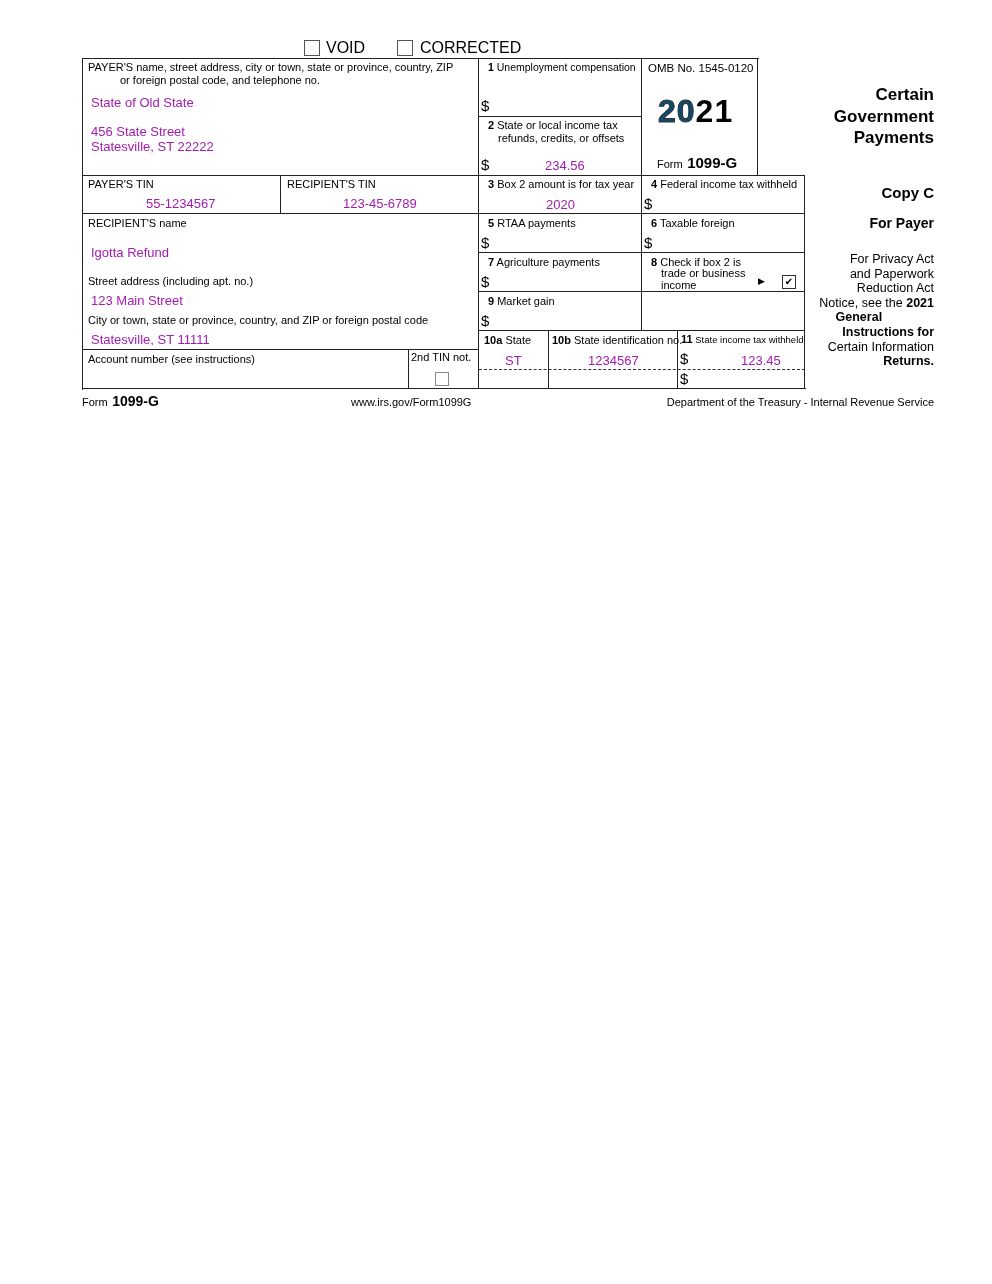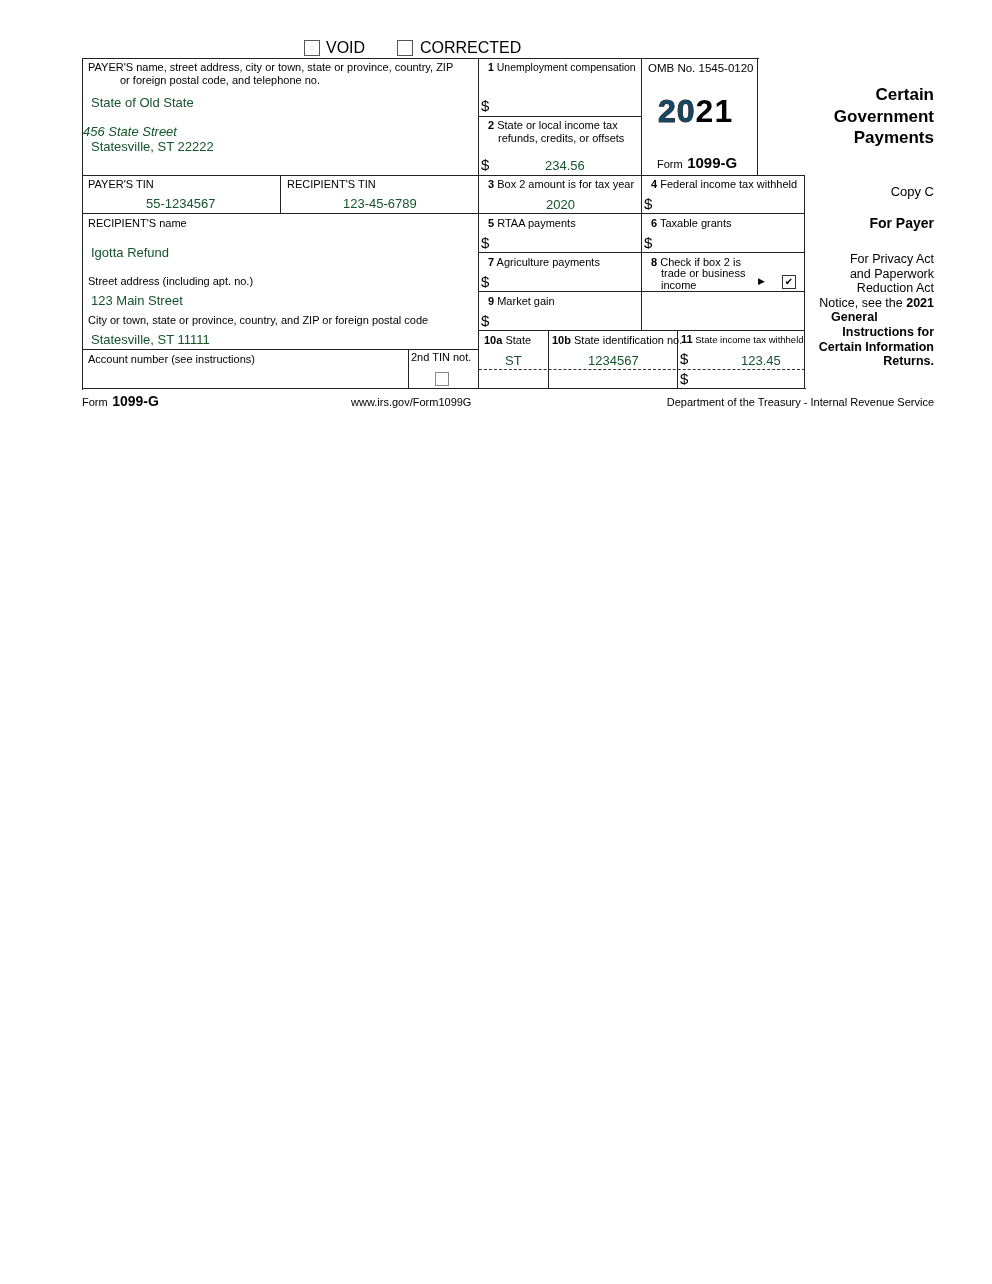--- a/index.html
+++ b/index.html
@@ -1,20 +1,20 @@
 <!DOCTYPE html>
 <html><head>
 <meta charset="utf-8">
 <style>
   html, body { margin:0; padding:0; background:#fff; }
   body { width:992px; height:1284px; position:relative; font-family:"Liberation Sans", sans-serif; color:#000; overflow:hidden; }
   .abs { position:absolute; }
   .lbl { position:absolute; font-size:11px; line-height:13px; white-space:nowrap; }
   .lbl b { font-weight:bold; }
-  .val { position:absolute; font-size:13px; color:#14532d; white-space:nowrap; }
+  .val { position:absolute; font-size:13px; color:#a21caf; white-space:nowrap; }
   .dollar { position:absolute; font-size:15px; }
   .cb { position:absolute; width:15px; height:15px; border:1px solid #555; box-sizing:border-box; background:#fff; }
   .hline { position:absolute; border-top:1.5px solid #222; }
   .vline { position:absolute; border-left:1.5px solid #222; }
   .dash { position:absolute; border-top:1px dashed #333; }
   .rt { position:absolute; text-align:right; white-space:nowrap; }
 </style>
 </head>
 <body>
 
@@ -41,21 +41,21 @@
 <div class="vline" style="left:641px;top:58px;height:273px;"></div>
 <div class="vline" style="left:280px;top:175px;height:39px;"></div>
 <div class="vline" style="left:408px;top:349px;height:40px;"></div>
 <div class="vline" style="left:548px;top:331px;height:58px;"></div>
 <div class="vline" style="left:677px;top:331px;height:58px;"></div>
 <div class="dash" style="left:479px;top:369px;width:326px;"></div>
 
 <div class="lbl" style="left:88px;top:61px;">PAYER'S name, street address, city or town, state or province, country, ZIP</div>
 <div class="lbl" style="left:88px;top:74px;margin-left:32px;">or foreign postal code, and telephone no.</div>
 <div class="val" style="left:91px;top:95px;">State of Old State</div>
-<div class="val" style="left:83px;top:124px;font-style:italic;">456 State Street</div>
+<div class="val" style="left:91px;top:124px;">456 State Street</div>
 <div class="val" style="left:91px;top:139px;">Statesville, ST 22222</div>
 
 <div class="lbl" style="left:488px;top:61px;font-size:10.5px;"><b>1</b> <span>Unemployment compensation</span></div>
 <div class="dollar" style="left:481px;top:97px;">$</div>
 <div class="val" style="left:540px;top:100px;"></div>
 
 <div class="lbl" style="left:488px;top:119px;"><b>2</b> <span>State or local income tax</span></div>
 <div class="lbl" style="left:498px;top:132px;">refunds, credits, or offsets</div>
 <div class="dollar" style="left:481px;top:156px;">$</div>
 <div class="val" style="left:545px;top:158px;">234.56</div>
@@ -79,50 +79,50 @@
 <div class="lbl" style="left:287px;top:178px;">RECIPIENT'S TIN</div>
 <div class="val" style="left:343px;top:196px;">123-45-6789</div>
 
 <div class="lbl" style="left:488px;top:178px;"><b>3</b> <span>Box 2 amount is for tax year</span></div>
 <div class="val" style="left:546px;top:197px;">2020</div>
 
 <div class="lbl" style="left:651px;top:178px;"><b>4</b> <span>Federal income tax withheld</span></div>
 <div class="dollar" style="left:644px;top:195px;">$</div>
 <div class="val" style="left:700px;top:197px;"></div>
 
-<div class="rt" style="right:58px;top:184px;font-size:13px;font-weight:normal;">Copy C</div>
+<div class="rt" style="right:58px;top:184px;font-size:15px;font-weight:bold;">Copy C</div>
 <div class="rt" style="right:58px;top:215px;font-size:14px;font-weight:bold;">For Payer</div>
 <div class="rt" style="right:58px;top:252px;font-size:12.5px;line-height:14.6px;">
   <div>For Privacy Act</div>
   <div>and Paperwork</div>
   <div>Reduction Act</div>
   <div><span>Notice, see the</span> <b>2021</b></div>
   <div style="font-weight:bold;text-align:center;">General</div>
   <div style="font-weight:bold;">Instructions for</div>
-  <div style="font-weight:bold;margin-left:44px;">Certain Information</div>
+  <div style="font-weight:normal;margin-left:44px;">Certain Information</div>
   <div style="font-weight:bold;">Returns.</div>
 </div>
 
 <div class="lbl" style="left:88px;top:217px;">RECIPIENT'S name</div>
 <div class="val" style="left:91px;top:245px;">Igotta Refund</div>
 <div class="lbl" style="left:88px;top:275px;">Street address (including apt. no.)</div>
 <div class="val" style="left:91px;top:293px;">123 Main Street</div>
 <div class="lbl" style="left:88px;top:314px;">City or town, state or province, country, and ZIP or foreign postal code</div>
 <div class="val" style="left:91px;top:332px;">Statesville, ST 11111</div>
 
 <div class="lbl" style="left:88px;top:353px;">Account number (see instructions)</div>
 <div class="val" style="left:100px;top:368px;"></div>
 <div class="lbl" style="left:411px;top:351px;">2nd TIN not.</div>
 <div class="cb" style="left:435px;top:372px;width:14px;height:14px;border-color:#888;"></div>
 
 <div class="lbl" style="left:488px;top:217px;"><b>5</b> <span>RTAA payments</span></div>
 <div class="dollar" style="left:481px;top:234px;">$</div>
 <div class="val" style="left:540px;top:236px;"></div>
 
-<div class="lbl" style="left:651px;top:217px;"><b>6</b> <span>Taxable grants</span></div>
+<div class="lbl" style="left:651px;top:217px;"><b>6</b> <span>Taxable foreign</span></div>
 <div class="dollar" style="left:644px;top:234px;">$</div>
 <div class="val" style="left:700px;top:236px;"></div>
 
 <div class="lbl" style="left:488px;top:256px;"><b>7</b> <span>Agriculture payments</span></div>
 <div class="dollar" style="left:481px;top:273px;">$</div>
 <div class="val" style="left:540px;top:275px;"></div>
 
 <div class="lbl" style="left:651px;top:256px;"><b>8</b> <span>Check if box 2 is</span></div>
 <div class="lbl" style="left:661px;top:267px;">trade or business</div>
 <div class="lbl" style="left:661px;top:279px;">income</div>

